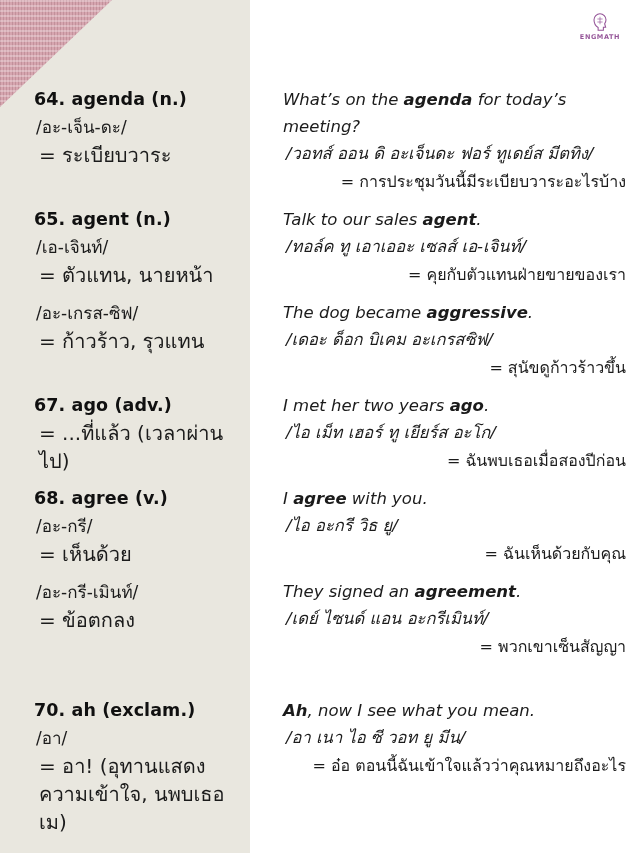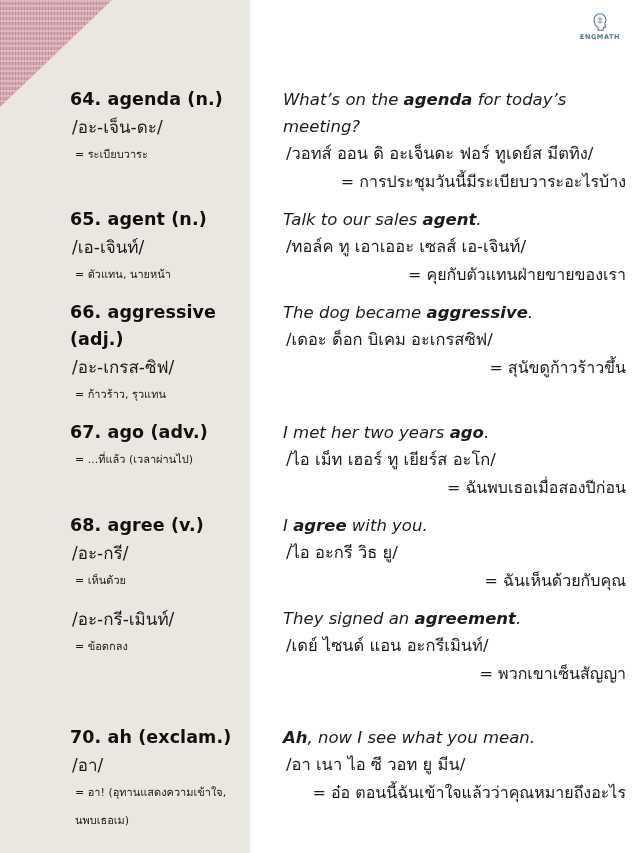--- a/index.html
+++ b/index.html
@@ -19,42 +19,42 @@
     background-image:
       repeating-linear-gradient(0deg, rgba(255,255,255,0.28) 0 1.5px, rgba(255,255,255,0) 1.5px 5px),
       repeating-linear-gradient(90deg, rgba(122,72,82,0.22) 0 1px, rgba(122,72,82,0) 1px 3px);
     clip-path: polygon(0 0, 100% 0, 0 100%);
   }
 
   
   .logo {
     position: absolute; top: 12px; right: 8px;
     width: 64px; text-align: center;
-    color: #0c4a6e; opacity: 0.75;
+    color: #701a75; opacity: 0.75;
   }
   .logo svg { width: 18px; height: 20px; display: block; margin: 0 auto 1px; }
   .logo .logo-text {
     font-size: 6.5px; font-weight: 700; letter-spacing: 0.6px;
   }
 
   .entries { padding-top: 86px; }
 
   .entry { display: flex; margin-bottom: 10px; }
   .entry:nth-child(6) { margin-bottom: 36px; } 
 
-  .cell-left  { width: 250px; padding-left: 70px; padding-right: 12px; }
+  .cell-left  { width: 250px; padding-left: 34px; padding-right: 12px; }
   .cell-right { flex: 1; padding-left: 33px; padding-right: 14px; }
 
   .headword { font-weight: 700; font-size: 17.5px; line-height: 27px; color: #101010; letter-spacing: 0.1px; }
   .pron     { font-size: 17px; line-height: 28px; padding-left: 2px; }
-  .meaning  { font-size: 11px; line-height: 28px; padding-left: 5px; }
+  .meaning  { font-size: 20px; line-height: 28px; padding-left: 5px; }
 
   .example  { font-style: italic; font-size: 16.5px; line-height: 27px; max-width: 300px; }
   .example b { font-weight: 700; }
-  .ex-pron    { font-size: 16.5px; line-height: 28px; padding-left: 3px; }
+  .ex-pron    { font-size: 16.5px; line-height: 28px; padding-left: 3px; font-style: italic; }
   .ex-meaning { font-size: 16px;   line-height: 28px; padding-left: 6px; text-align: right; }
 </style>
 </head>
 <body>
 
 <div class="corner-triangle"></div>
 
 <div class="logo">
   <svg viewBox="0 0 24 26">
     <path d="M12 2a8 8 0 0 1 8 8c0 2.2-.9 3.9-1.8 5.3L19.5 20h-3v4h-7v-3.6C6.6 18.6 4 15.5 4 10a8 8 0 0 1 8-8z" fill="none" stroke="currentColor" stroke-width="1.4"></path>
@@ -85,21 +85,20 @@
     </div>
     <div class="cell-right">
       <div class="example"><span>Talk to our sales </span><b>agent</b><span>.</span></div>
       <div class="ex-pron">/ทอล์ค ทู เอาเออะ เซลส์ เอ-เจินท์/</div>
       <div class="ex-meaning">= คุยกับตัวแทนฝ่ายขายของเรา</div>
     </div>
   </div>
 
   <div class="entry">
     <div class="cell-left">
-      <div class="headword"><span>66.</span> <span>aggressive</span> <span>(adj.)</span></div>
       <div class="pron">/อะ-เกรส-ซิฟ/</div>
       <div class="meaning">= ก้าวร้าว, รุวแทน</div>
     </div>
     <div class="cell-right">
       <div class="example"><span>The dog became </span><b>aggressive</b><span>.</span></div>
       <div class="ex-pron">/เดอะ ด็อก บิเคม อะเกรสซิฟ/</div>
       <div class="ex-meaning">= สุนัขดูก้าวร้าวขึ้น</div>
     </div>
   </div>
 

